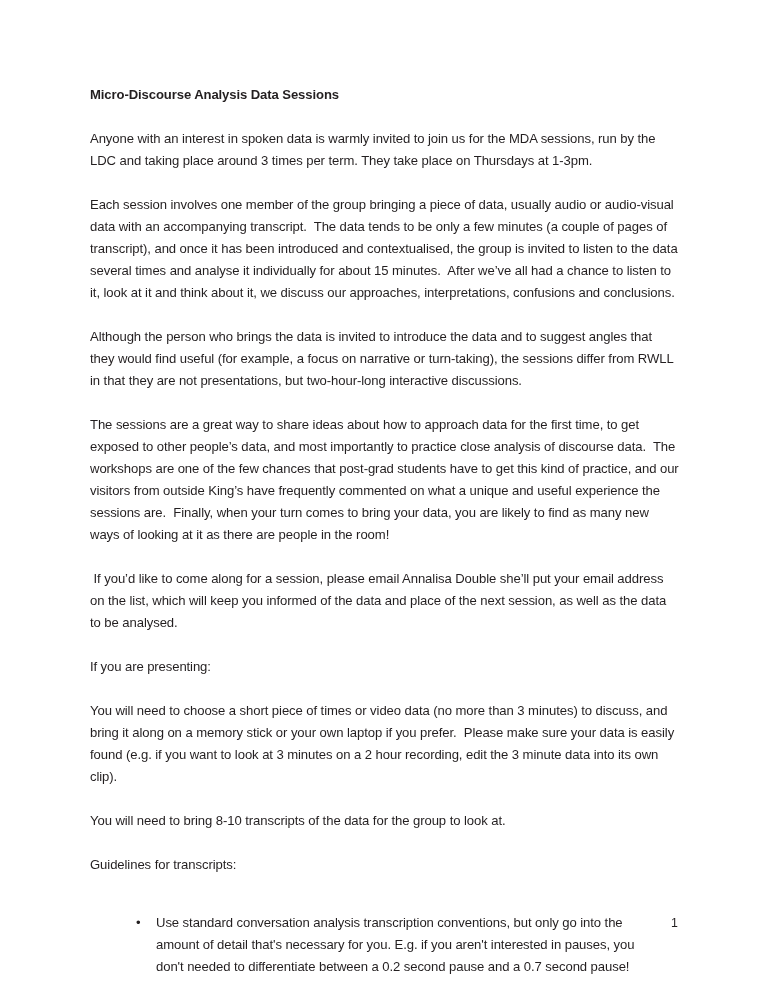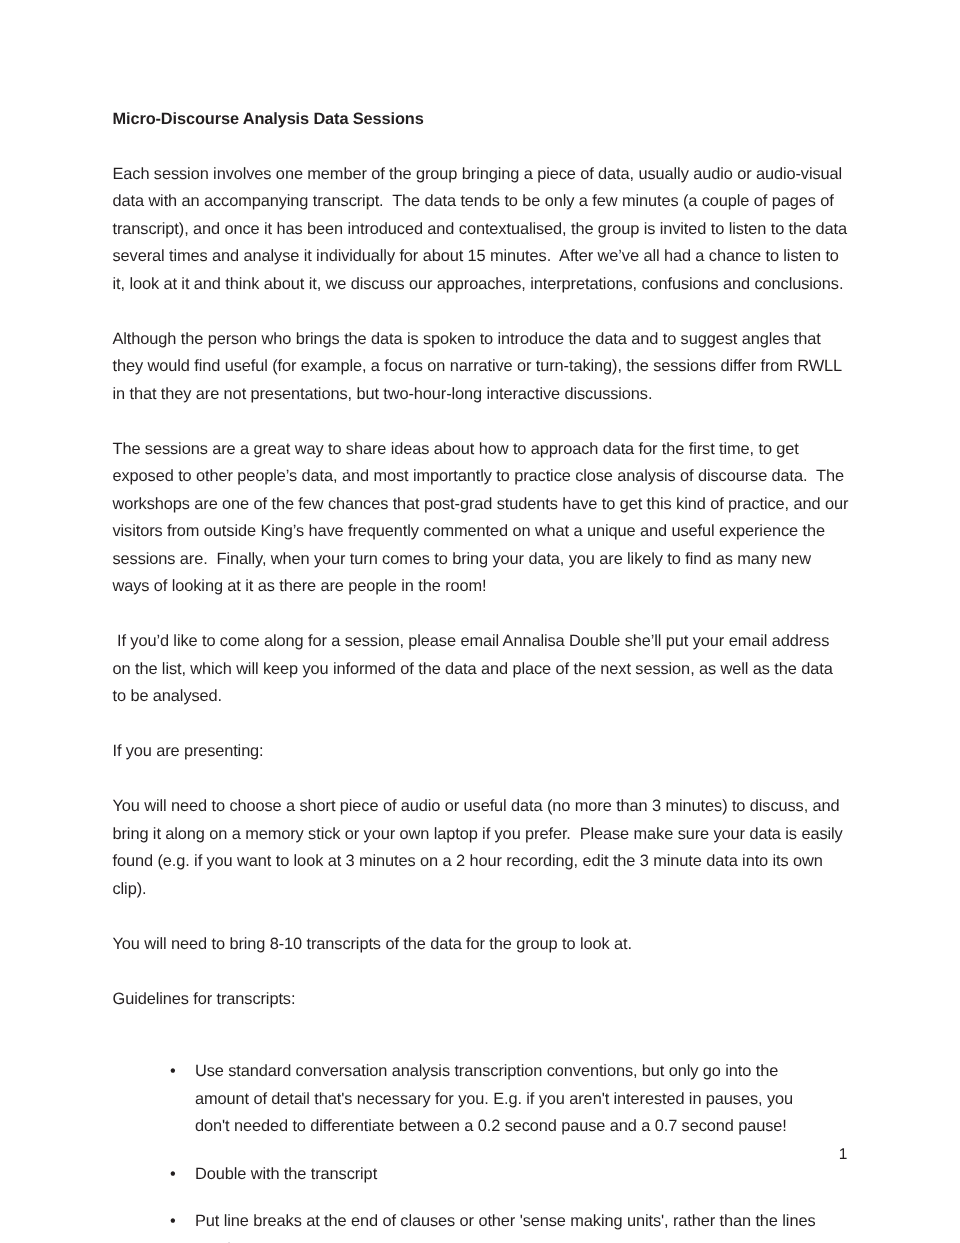--- a/index.html
+++ b/index.html
@@ -92,32 +92,33 @@
 </style>
 </head>
 <body>
 
 <div class="page">
 
   <div class="content">
 
     <h1 class="doc-title">Micro-Discourse Analysis Data Sessions</h1>
 
+    <p class="para">Anyone with an interest in spoken data is warmly invited to join us for the MDA sessions, run by the LDC and taking place around 3 times per term. They take place on Thursdays at 1-3pm.</p>
 
     <p class="para">Each session involves one member of the group bringing a piece of data, usually audio or audio-visual data with an accompanying transcript.  The data tends to be only a few minutes (a couple of pages of transcript), and once it has been introduced and contextualised, the group is invited to listen to the data several times and analyse it individually for about 15 minutes.  After we’ve all had a chance to listen to it, look at it and think about it, we discuss our approaches, interpretations, confusions and conclusions.</p>
 
-    <p class="para">Although the person who brings the data is spoken to introduce the data and to suggest angles that they would find useful (for example, a focus on narrative or turn-taking), the sessions differ from RWLL in that they are not presentations, but two-hour-long interactive discussions.</p>
+    <p class="para">Although the person who brings the data is invited to introduce the data and to suggest angles that they would find useful (for example, a focus on narrative or turn-taking), the sessions differ from RWLL in that they are not presentations, but two-hour-long interactive discussions.</p>
 
     <p class="para">The sessions are a great way to share ideas about how to approach data for the first time, to get exposed to other people’s data, and most importantly to practice close analysis of discourse data.  The workshops are one of the few chances that post-grad students have to get this kind of practice, and our visitors from outside King’s have frequently commented on what a unique and useful experience the sessions are.  Finally, when your turn comes to bring your data, you are likely to find as many new ways of looking at it as there are people in the room!</p>
 
     <p class="para"> If you’d like to come along for a session, please email Annalisa Double she’ll put your email address on the list, which will keep you informed of the data and place of the next session, as well as the data to be analysed.</p>
 
     <h2 class="subhead">If you are presenting:</h2>
 
-    <p class="para"><span>You will need to choose a short piece of audio or useful data (</span><span class="u">no more than 3 minutes</span><span>) to discuss, and bring it along on a memory stick or your own laptop if you prefer.  Please make sure your data is easily found (e.g. if you want to look at 3 minutes on a 2 hour recording, edit the 3 minute data into its own clip).</span></p>
+    <p class="para"><span>You will need to choose a short piece of times or video data (</span><span class="u">no more than 3 minutes</span><span>) to discuss, and bring it along on a memory stick or your own laptop if you prefer.  Please make sure your data is easily found (e.g. if you want to look at 3 minutes on a 2 hour recording, edit the 3 minute data into its own clip).</span></p>
 
     <p class="para">You will need to bring 8-10 transcripts of the data for the group to look at.</p>
 
     <p class="para tight">Guidelines for transcripts:</p>
 
     <ul class="bullets">
       <li>Use standard conversation analysis transcription conventions, but only go into the amount of detail that's necessary for you. E.g. if you aren't interested in pauses, you don't needed to differentiate between a 0.2 second pause and a 0.7 second pause!</li>
       <li>Double with the transcript</li>
       <li>Put line breaks at the end of clauses or other 'sense making units', rather than the lines running on as prose.</li>
     </ul>

